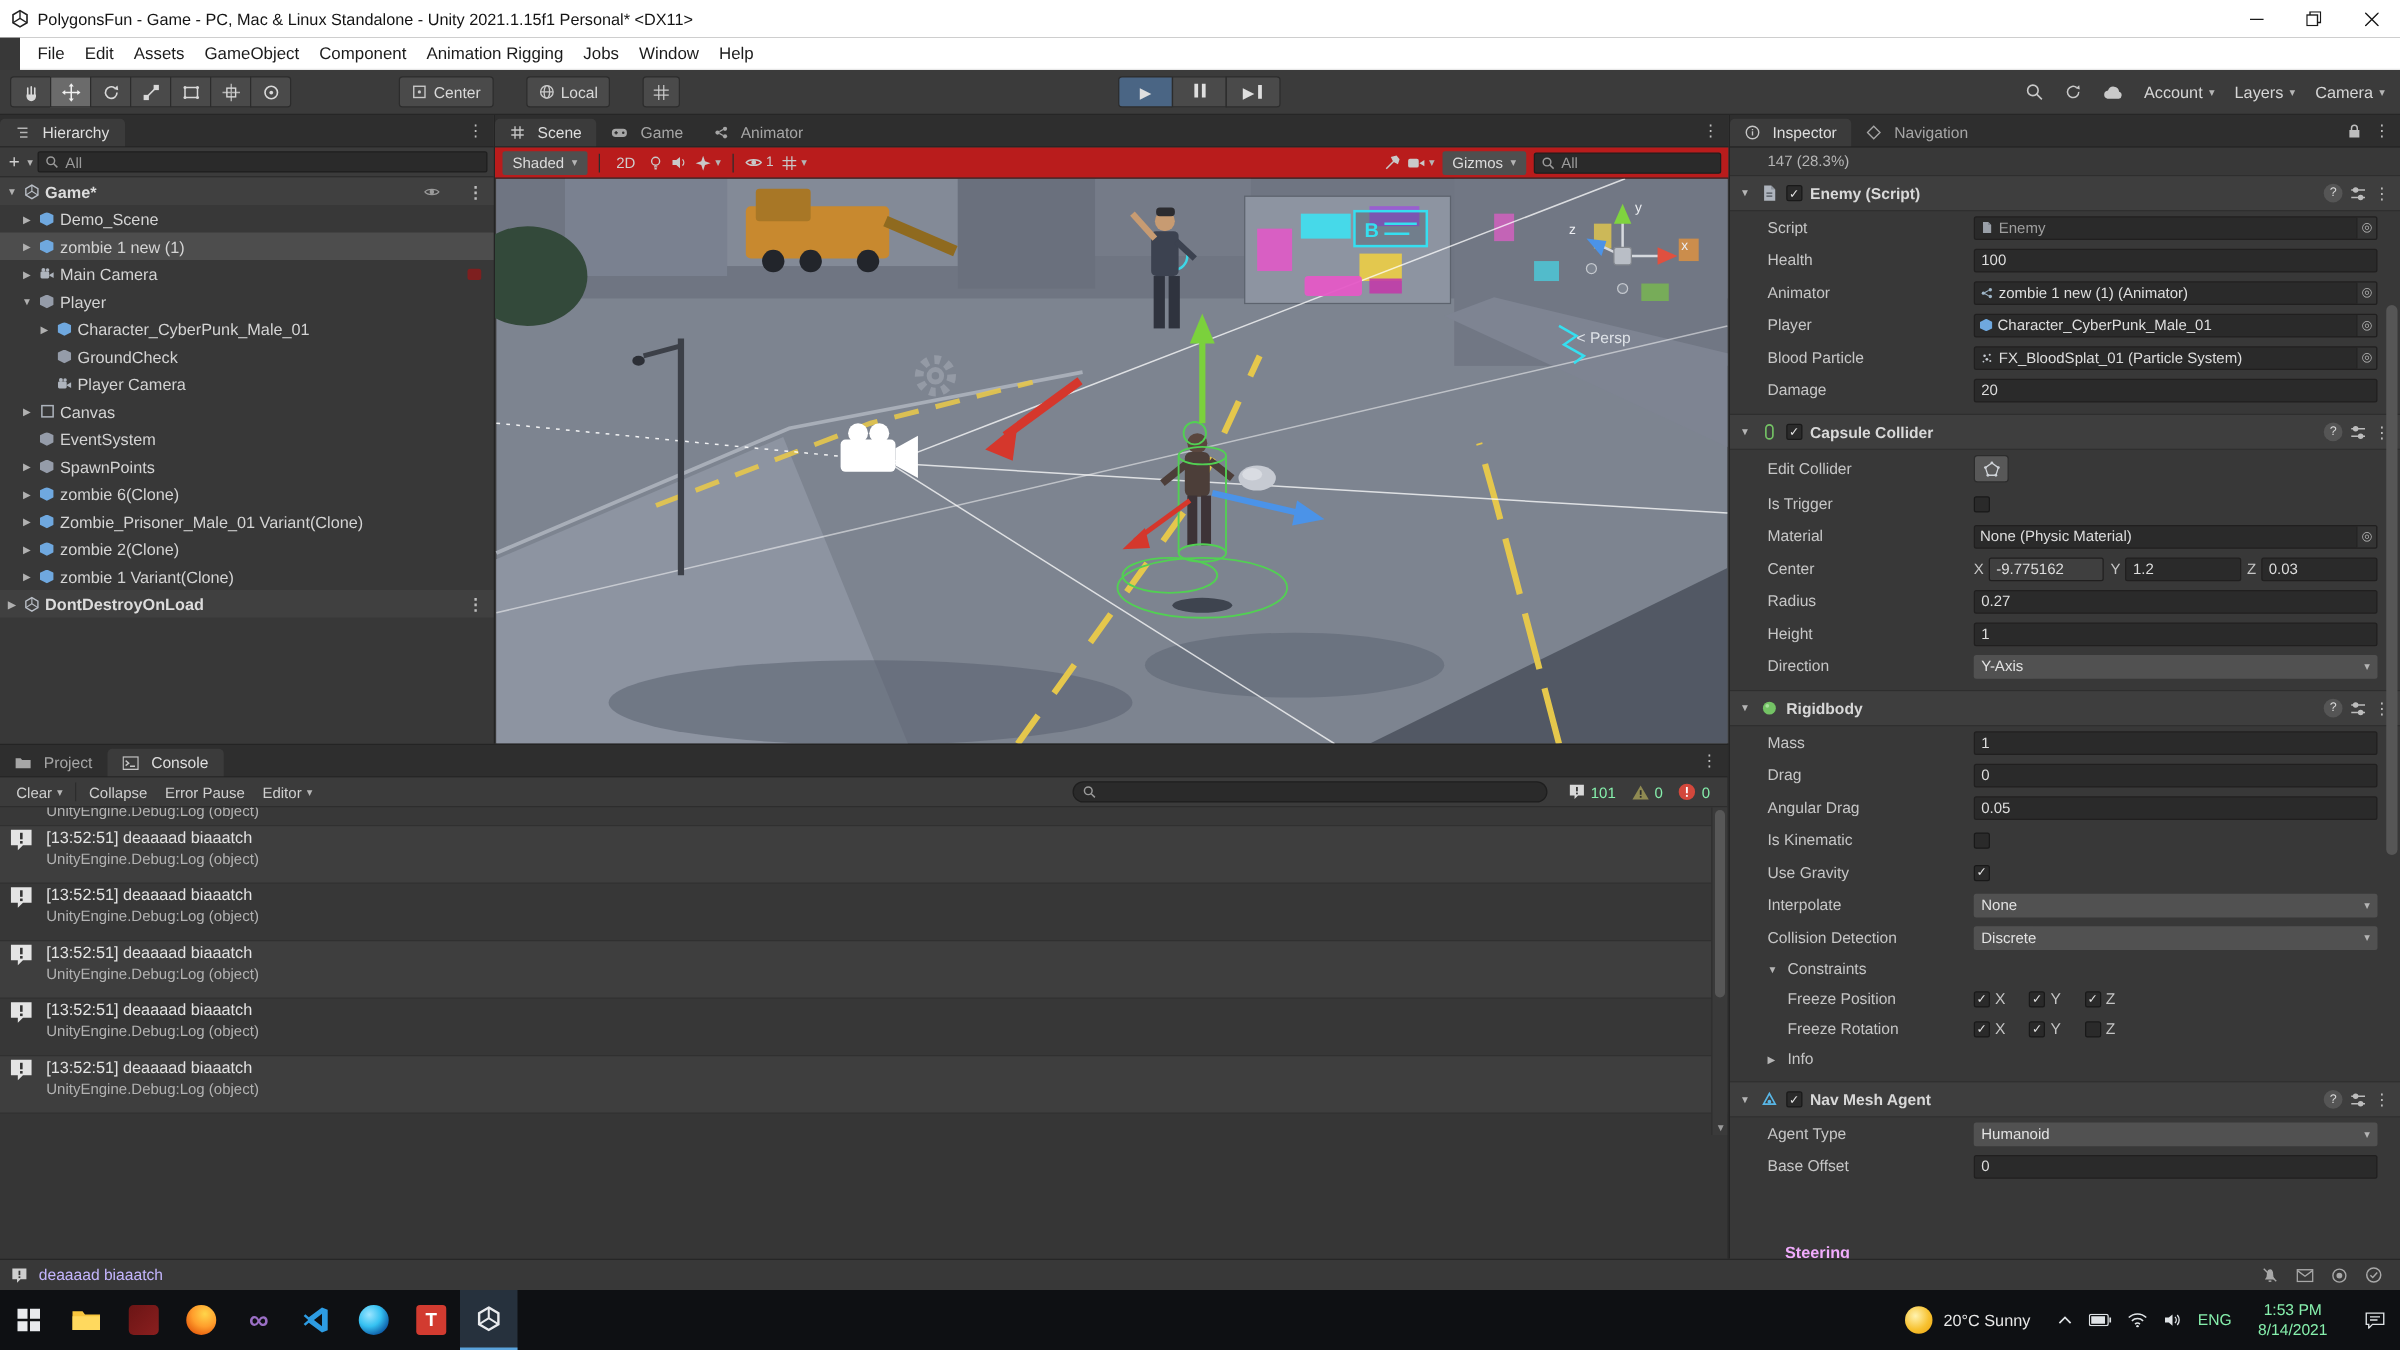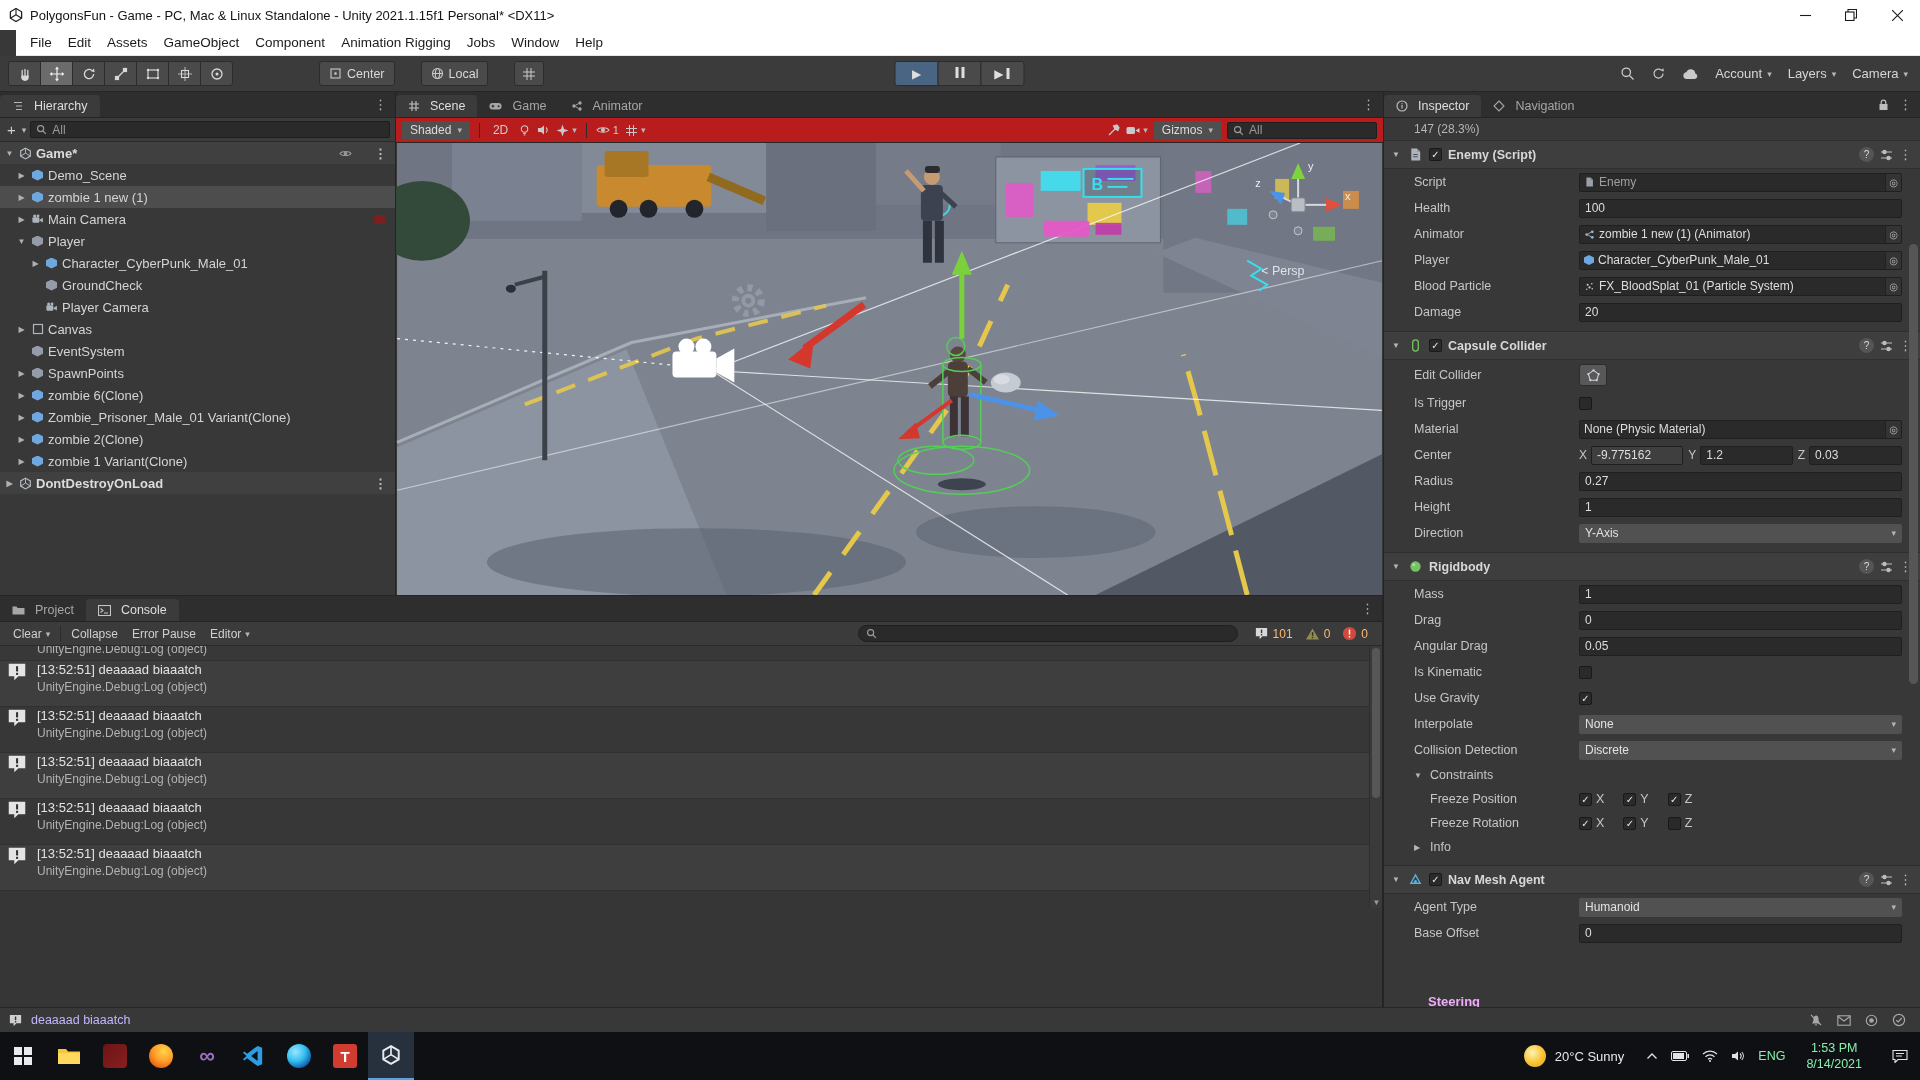--- a/index.html
+++ b/index.html
@@ -72,21 +72,21 @@
 .ssearch{width:150px;height:17px;background:#2a2a2a;border:1px solid #1e1e1e;border-radius:2px;display:flex;align-items:center;gap:5px;padding:0 5px;color:#9a9a9a;font-size:12px}
 .viewport{position:relative;width:987px;height:452px}
 
 
 .bottompanel{position:absolute;left:0;top:595px;width:1383px;height:412px;background:#383838;border-top:1px solid #242424;border-right:1px solid #242424;overflow:hidden}
 .ctoolbar{height:24px;background:#3b3b3b;border-bottom:1px solid #2a2a2a;display:flex;align-items:center;padding:0 6px;font-size:12px;color:#cfcfcf}
 .cbtn{display:flex;align-items:center;gap:4px;padding:0 7px}
 .csearch{width:380px;height:17px;background:#2a2a2a;border:1px solid #1e1e1e;border-radius:9px;display:flex;align-items:center;gap:5px;padding:0 7px;margin-left:auto;margin-right:16px}
 .csearch input{flex:1;background:transparent;border:none;outline:none;color:#d0d0d0;font-size:12px;font-family:"Liberation Sans",sans-serif}
 .badges{display:flex;align-items:center;gap:12px;margin-right:8px}
-.badge{display:flex;align-items:center;gap:4px;color:#fdba74}
+.badge{display:flex;align-items:center;gap:4px;color:#86efac}
 .clist{position:relative;height:363px;background:#363636}
 .partialrow{height:15px;overflow:hidden;background:#383838;border-bottom:1px solid #303030}
 .partialrow div{margin-top:-4px;padding-left:37px;font-size:12px;color:#b2b2b2}
 .centry{height:46px;display:flex;align-items:flex-start;gap:9px;padding-left:6px;border-bottom:1px solid #303030}
 .centry.a{background:#3e3e3e}.centry.b{background:#373737}
 .cl1{font-size:13px;color:#e3e3e3;line-height:1.35}
 .cl2{font-size:12px;color:#b2b2b2;line-height:1.35}
 .cscroll{position:absolute;right:0;top:0;width:13px;height:262px;background:#3a3a3a;border-left:1px solid #2e2e2e}
 .cthumb{position:absolute;left:2px;top:2px;width:8px;height:150px;background:#575757;border-radius:4px}
 .cdown{position:absolute;left:0;bottom:1px;width:13px;text-align:center;font-size:8px;color:#9a9a9a}

